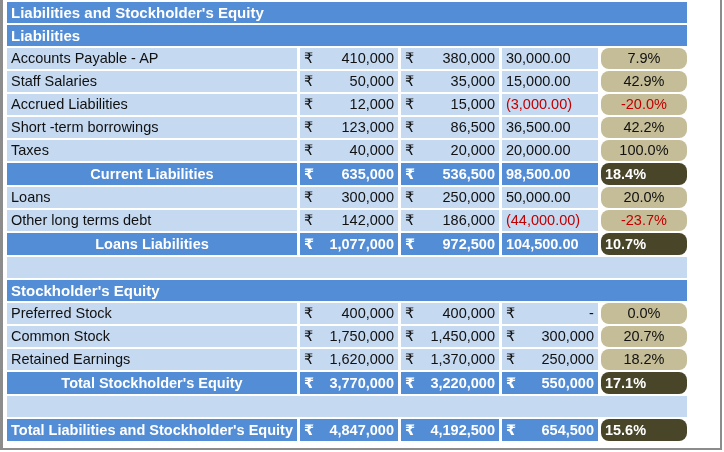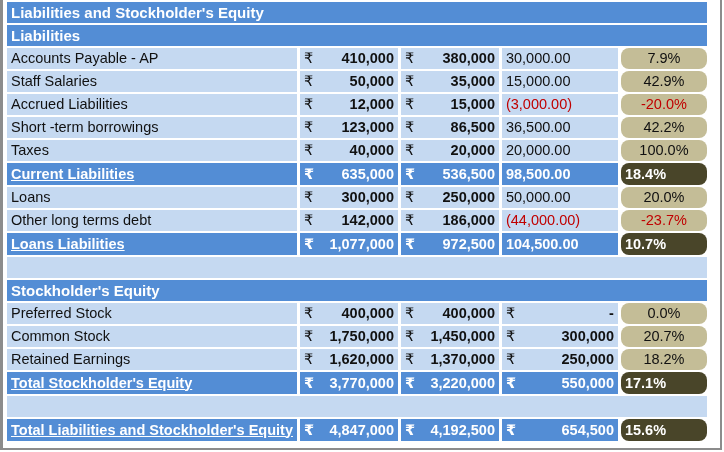--- a/index.html
+++ b/index.html
@@ -7,27 +7,27 @@
        font-family:"Liberation Sans","DejaVu Sans",sans-serif;font-size:14.5px;color:#111;}
   .frame{position:absolute;left:0;top:0;width:722px;height:450px;
          border-left:3px solid #8c8c8c;border-right:2px solid #8c8c8c;border-bottom:2px solid #8c8c8c;box-sizing:border-box;}
   table{position:absolute;left:4px;top:0;border-collapse:separate;border-spacing:3px 2px;}
   td{padding:0 4px;height:21px;line-height:21px;white-space:nowrap;box-sizing:border-box;}
   .hdr td{background:#538dd5;color:#fff;font-weight:bold;font-size:15px;height:21px;}
   .item td{background:#c5d9f1;}
   .item td.pct{background:#c4bd97;text-align:center;}
   .item td.label{width:256px;}
   .sub td{background:#538dd5;color:#fff;font-weight:bold;height:22px;}
-  .sub td.label{text-align:left;text-decoration:underline;}
+  .sub td.label{text-align:center;}
   .sub td.pct{background:#494529;text-align:left;}
   .spacer td{background:#c5d9f1;height:21px;}
   .money{display:flex;justify-content:space-between;}
-  .num{text-align:left;font-weight:bold;}
+  .num{text-align:left;}
   .red{color:#c00000;margin-top:36px;}
-  .c1{width:98px;} .c2{width:98px;} .c3{width:116px;} .c4{width:86px;border-radius:8px;}
+  .c1{width:98px;} .c2{width:98px;} .c3{width:96px;} .c4{width:86px;border-radius:8px;}
 </style>
 </head>
 <body>
 
 <div class="frame"></div>
 
 <table>
   <tbody>
       <tr class="hdr">
     <td colspan="5">Liabilities and Stockholder's Equity</td>

